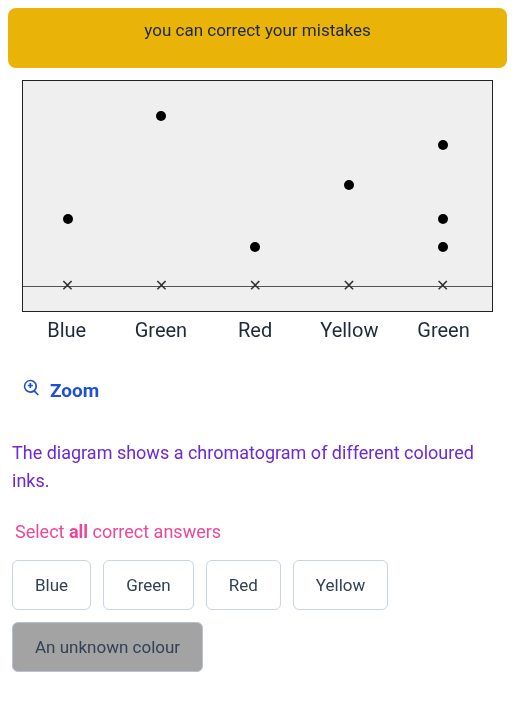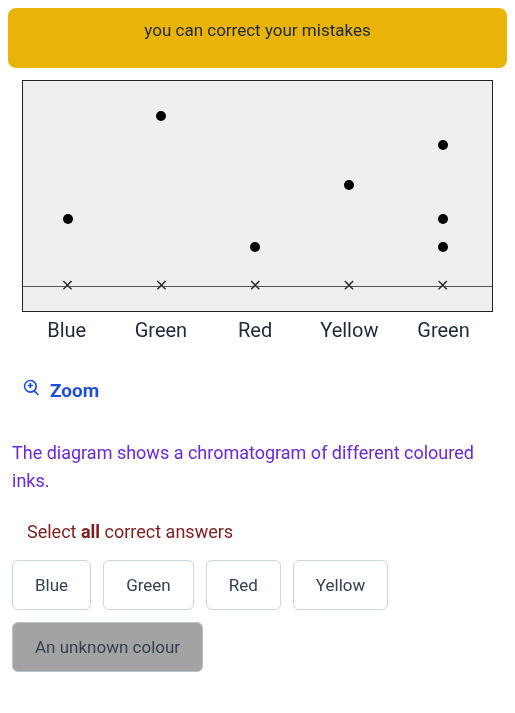--- a/index.html
+++ b/index.html
@@ -76,22 +76,22 @@
   .zoom-link svg { width: 20px; height: 20px; }
   .question {
     font-size: 18px;
     color: #6d28d9;
     margin: 36px 0 0 0;
     padding: 0 4px;
     line-height: 1.55;
   }
   .instruction {
     font-size: 18px;
-    color: #7f1d1d;
-    margin: 26px 0 0 15px;
+    color: #ec4899;
+    margin: 26px 0 0 3px;
     padding: 0 4px;
   }
   .instruction strong { font-weight: 700; }
   .options {
     display: flex;
     flex-wrap: wrap;
     gap: 12px;
     margin-top: 18px;
     padding: 0 4px;
   }

